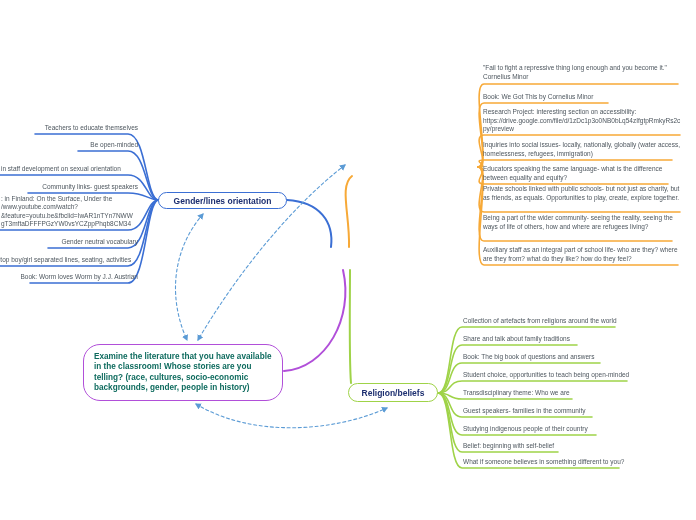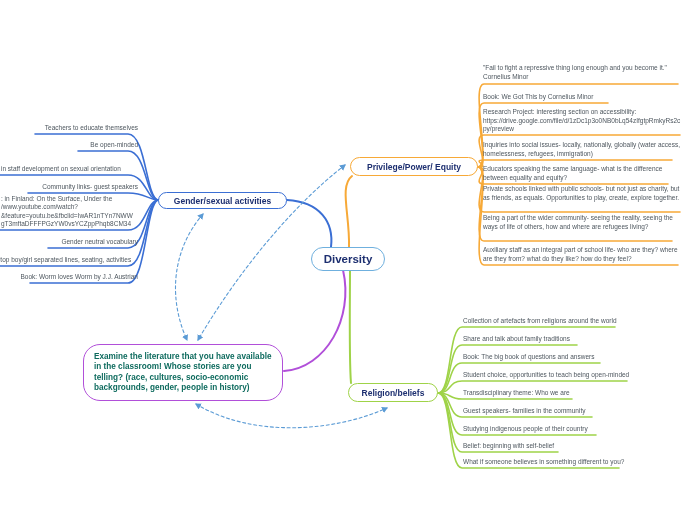--- a/index.html
+++ b/index.html
@@ -80,23 +80,21 @@
       <path class="connector w2" d="M343,270 C354,318 326,368 284,371"></path>
     </g>
 
     <g stroke="#5b9bd5">
       <path class="connector dashed" marker-start="url(#arr)" marker-end="url(#arr)" d="M203,214 C172,250 168,298 187,340"></path>
       <path class="connector dashed" marker-start="url(#arr)" marker-end="url(#arr)" d="M345,165 C292,206 238,272 198,340"></path>
       <path class="connector dashed" marker-start="url(#arr)" marker-end="url(#arr)" d="M196,404 C252,438 334,432 387,408"></path>
     </g>
   </svg>
 
-  <div class="node node-diversity">Diversity</div>
-  <div class="node node-gender">Gender/sexual activities</div>
-  <div class="node node-privilege">Privilege/Power/ Equity</div>
+  <div class="node node-gender">Gender/lines orientation</div>
   <div class="node node-religion">Religion/beliefs</div>
   <div class="node node-literature">Examine the literature that you have available in the classroom! Whose stories are you telling? (race, cultures, socio-economic backgrounds, gender, people in history)</div>
 
   <div class="leaf r" style="top:124px;">Teachers to educate themselves</div>
   <div class="leaf r" style="top:141px;">Be open-minded</div>
   <div class="leaf ledge" style="left:1px;top:165px;">in staff development on sexual orientation</div>
   <div class="leaf r" style="top:183px;">Community links- guest speakers</div>
   <div class="leaf block" style="left:1px;top:195px;width:140px;">: in Finland: On the Surface, Under the
 /www.youtube.com/watch?
 &amp;feature=youtu.be&amp;fbclid=IwAR1nTYn7NWW

